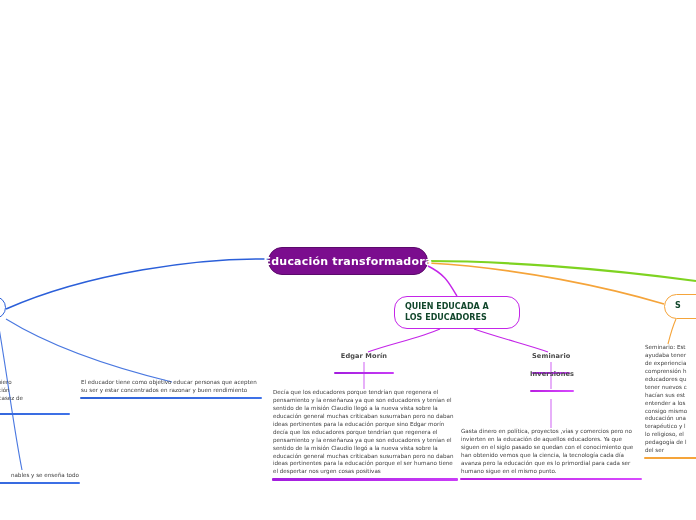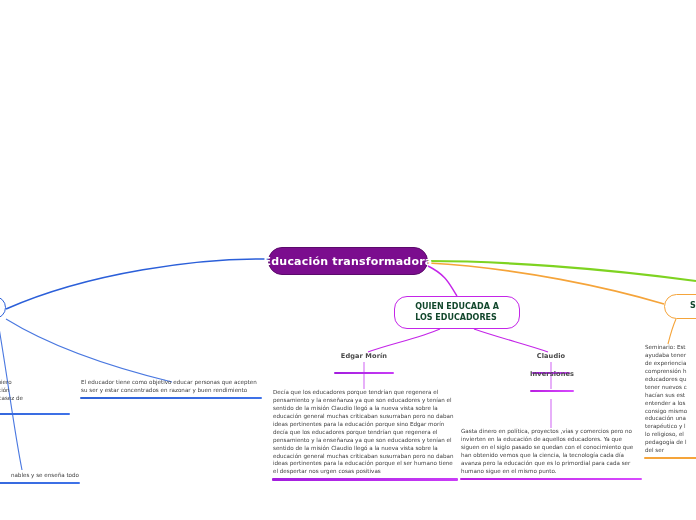--- a/index.html
+++ b/index.html
@@ -53,21 +53,21 @@
   }
 
   
   .pill-node {
     position: absolute;
     box-sizing: border-box;
     border-radius: 13px;
     background: #ffffff;
     display: flex;
     align-items: center;
-    justify-content: center;
+    justify-content: flex-start;
     padding: 3px 10px;
     z-index: 5;
   }
   .pill-node .label {
     font-size: 8px;
     font-weight: bold;
     line-height: 1.35;
     color: #12472c;
     text-align: left;
     white-space: pre-line;
@@ -185,21 +185,21 @@
   <div class="pill-node pill-orange" id="node-right-cut">
     <span class="label">S</span>
   </div>
 
   <div class="leaf" id="leaf-edgar">
     <span class="leaf-title">Edgar Morín</span>
     <span class="rule rule-violet"></span>
   </div>
 
   <div class="leaf" id="leaf-gobierno">
-    <span class="leaf-title">Claudio</span>
+    <span class="leaf-title">Seminario</span>
     <span class="rule rule-violet"></span>
   </div>
 
   <div class="leaf" id="leaf-inver">
     <span class="leaf-title">Inversiones</span>
     <span class="rule rule-magenta"></span>
   </div>
 
   <div class="leaf" id="leaf-morin-text">
     <span class="leaf-text">Decía que los educadores porque tendrían que regenera el pensamiento y la enseñanza ya que son educadores y tenían el sentido de la misión Claudio llegó a la nueva vista sobre la educación general muchas criticaban susurraban pero no daban ideas pertinentes para la educación porque sino Edgar morín decía que los educadores porque tendrían que regenera el pensamiento y la enseñanza ya que son educadores y tenían el sentido de la misión Claudio llegó a la nueva vista sobre la educación general muchas criticaban susurraban pero no daban ideas pertinentes para la educación porque el ser humano tiene el despertar nos urgen cosas positivas</span>

